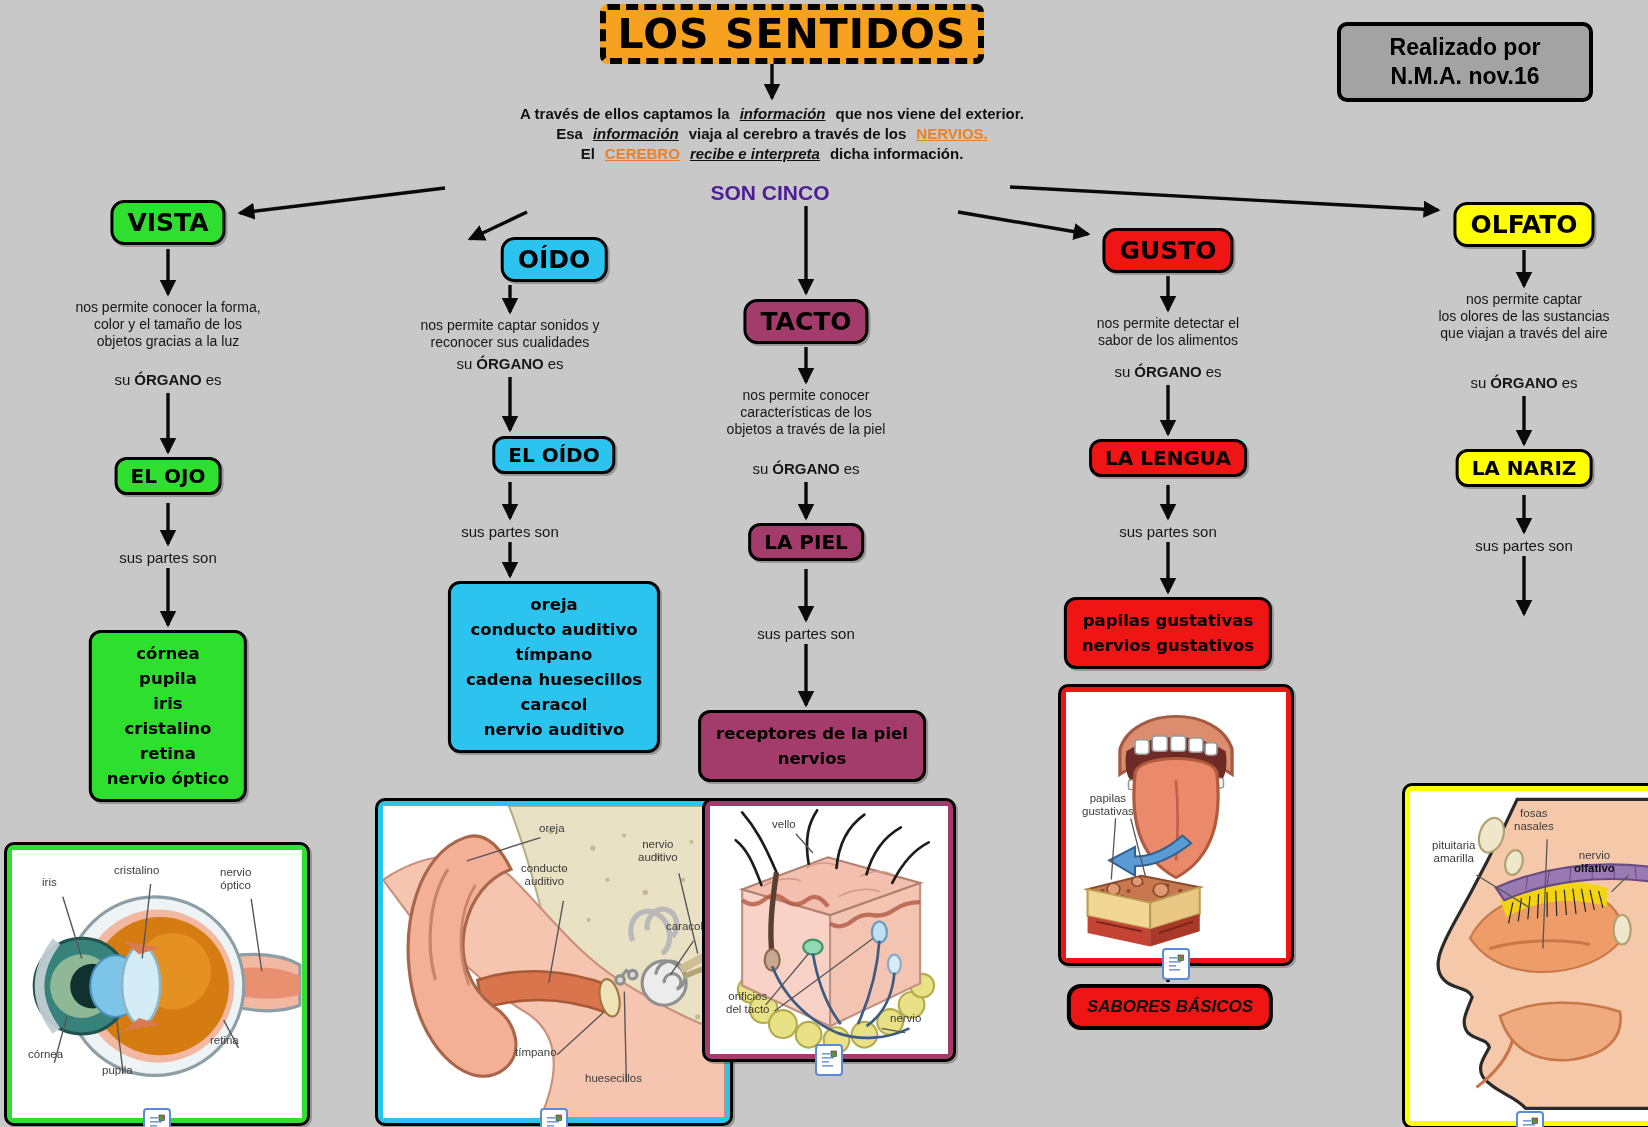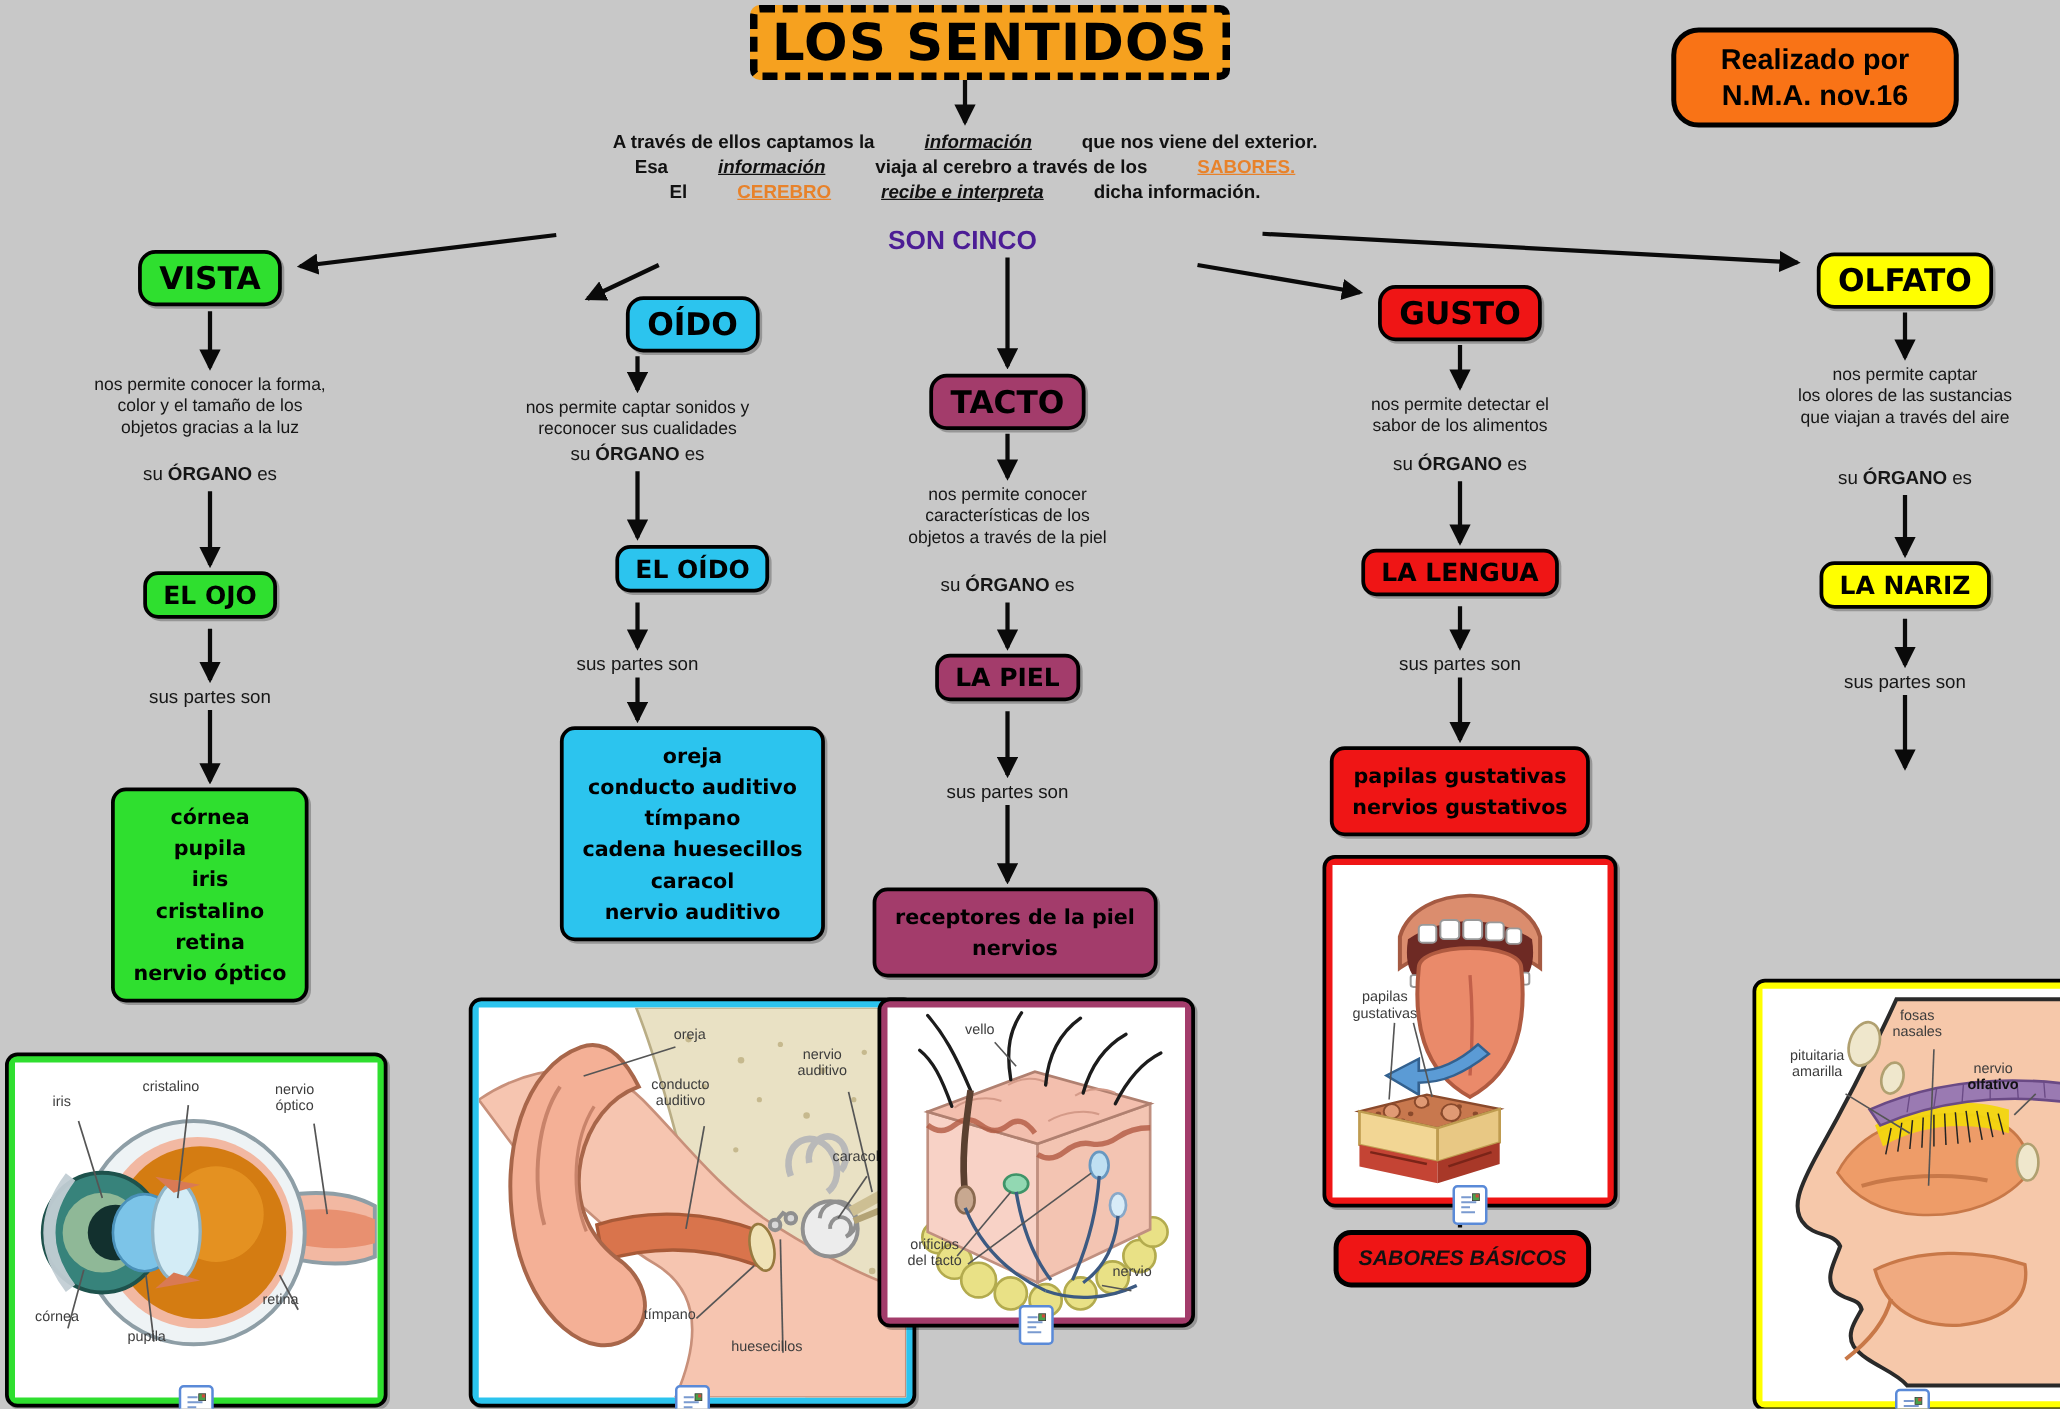--- a/index.html
+++ b/index.html
@@ -23,25 +23,25 @@
 
   .desc{position:absolute;transform:translateX(-50%);text-align:center;font-size:14px;
         line-height:17px;color:#161616;z-index:2;}
   .conn{position:absolute;transform:translateX(-50%);font-size:15px;color:#161616;z-index:2;
         white-space:nowrap;text-align:right;}
   .conn b{margin:0 4px;}
 
   .title-box{position:absolute;left:600px;top:4px;width:372px;height:48px;background:#f6a11f;
         border:6px dashed #000;border-radius:8px;display:flex;align-items:center;justify-content:center;
         font-family:"DejaVu Sans",sans-serif;font-weight:800;font-size:41px;letter-spacing:1px;z-index:2;}
-  .credit{position:absolute;left:1337px;top:22px;width:214px;background:#f97316;border:4px solid #000;
-        border-radius:22px;padding:7px 4px;text-align:center;font-weight:700;font-size:23px;line-height:29px;z-index:2;}
+  .credit{position:absolute;left:1337px;top:22px;width:214px;background:#a3a3a3;border:4px solid #000;
+        border-radius:10px;padding:7px 17px;text-align:center;font-weight:700;font-size:23px;line-height:29px;z-index:2;}
   .intro{position:absolute;left:772px;top:104px;transform:translateX(-50%);text-align:center;
         font-weight:700;font-size:15px;line-height:20px;color:#111;white-space:nowrap;z-index:2;}
-  .intro span{margin:0 20px;}
+  .intro span{margin:0 5px;}
   .intro .it{font-style:italic;text-decoration:underline;}
   .intro .or{color:#e8822a;text-decoration:underline;}
   .soncinco{position:absolute;left:770px;top:181px;transform:translateX(-50%);font-weight:700;
         font-size:21px;color:#4c1d95;z-index:2;}
 
   .img-frame{position:absolute;border:3px solid #000;border-radius:10px;padding:5px;z-index:2;
         box-shadow:2px 2px 0 rgba(0,0,0,.25);}
   .img-inner{position:relative;width:100%;height:100%;background:#fff;overflow:hidden;}
   .img-inner>svg{position:absolute;left:0;top:0;width:100%;height:100%;}
   .img-label{position:absolute;font-size:11.5px;line-height:13px;color:#3c3c3c;text-align:center;z-index:3;}
@@ -106,21 +106,21 @@
 
   <div class="title-box">
     <span>LOS SENTIDOS</span>
   </div>
   <div class="credit">
     <div>Realizado por</div>
     <div>N.M.A. nov.16</div>
   </div>
   <div class="intro">
     <div><span>A través de ellos captamos la</span><span class="it">información</span><span>que nos viene del exterior.</span></div>
-    <div><span>Esa</span><span class="it">información</span><span>viaja al cerebro a través de los</span><span class="or">SABORES.</span></div>
+    <div><span>Esa</span><span class="it">información</span><span>viaja al cerebro a través de los</span><span class="or">NERVIOS.</span></div>
     <div><span>El</span><span class="or">CEREBRO</span><span class="it">recibe e interpreta</span><span>dicha información.</span></div>
   </div>
   <div class="soncinco">SON CINCO</div>
 
   <div class="node head c-green" style="left:168px;top:200px"><span>VISTA</span></div>
   <div class="desc pre" style="left:168px;top:299px;width:250px">nos permite conocer la forma,
 color y el tamaño de los
 objetos gracias a la luz</div>
   <div class="conn" style="left:168px;top:371px"><span>su</span><b>ÓRGANO</b><span>es</span></div>
   <div class="node organ c-green" style="left:168px;top:457px"><span>EL OJO</span></div>

